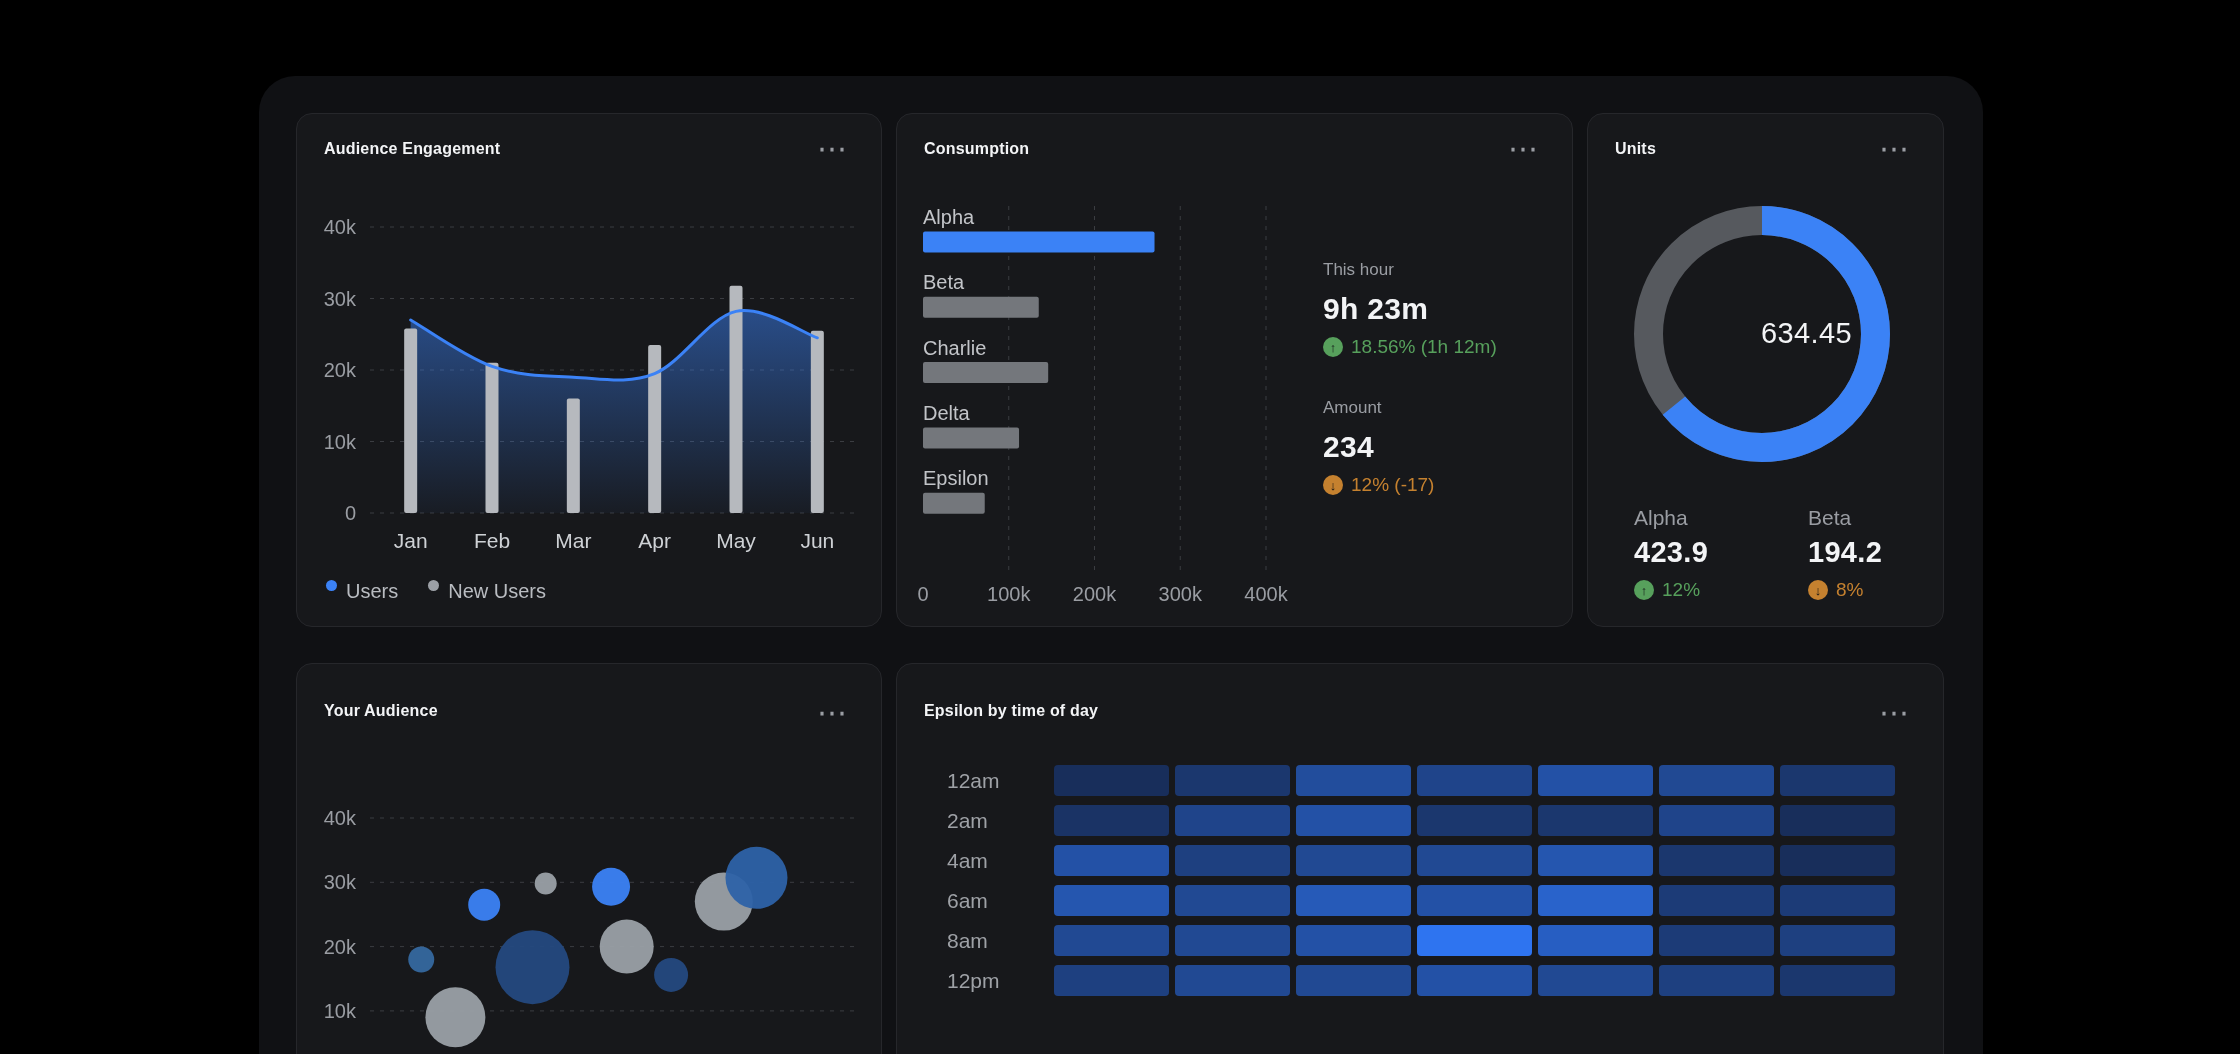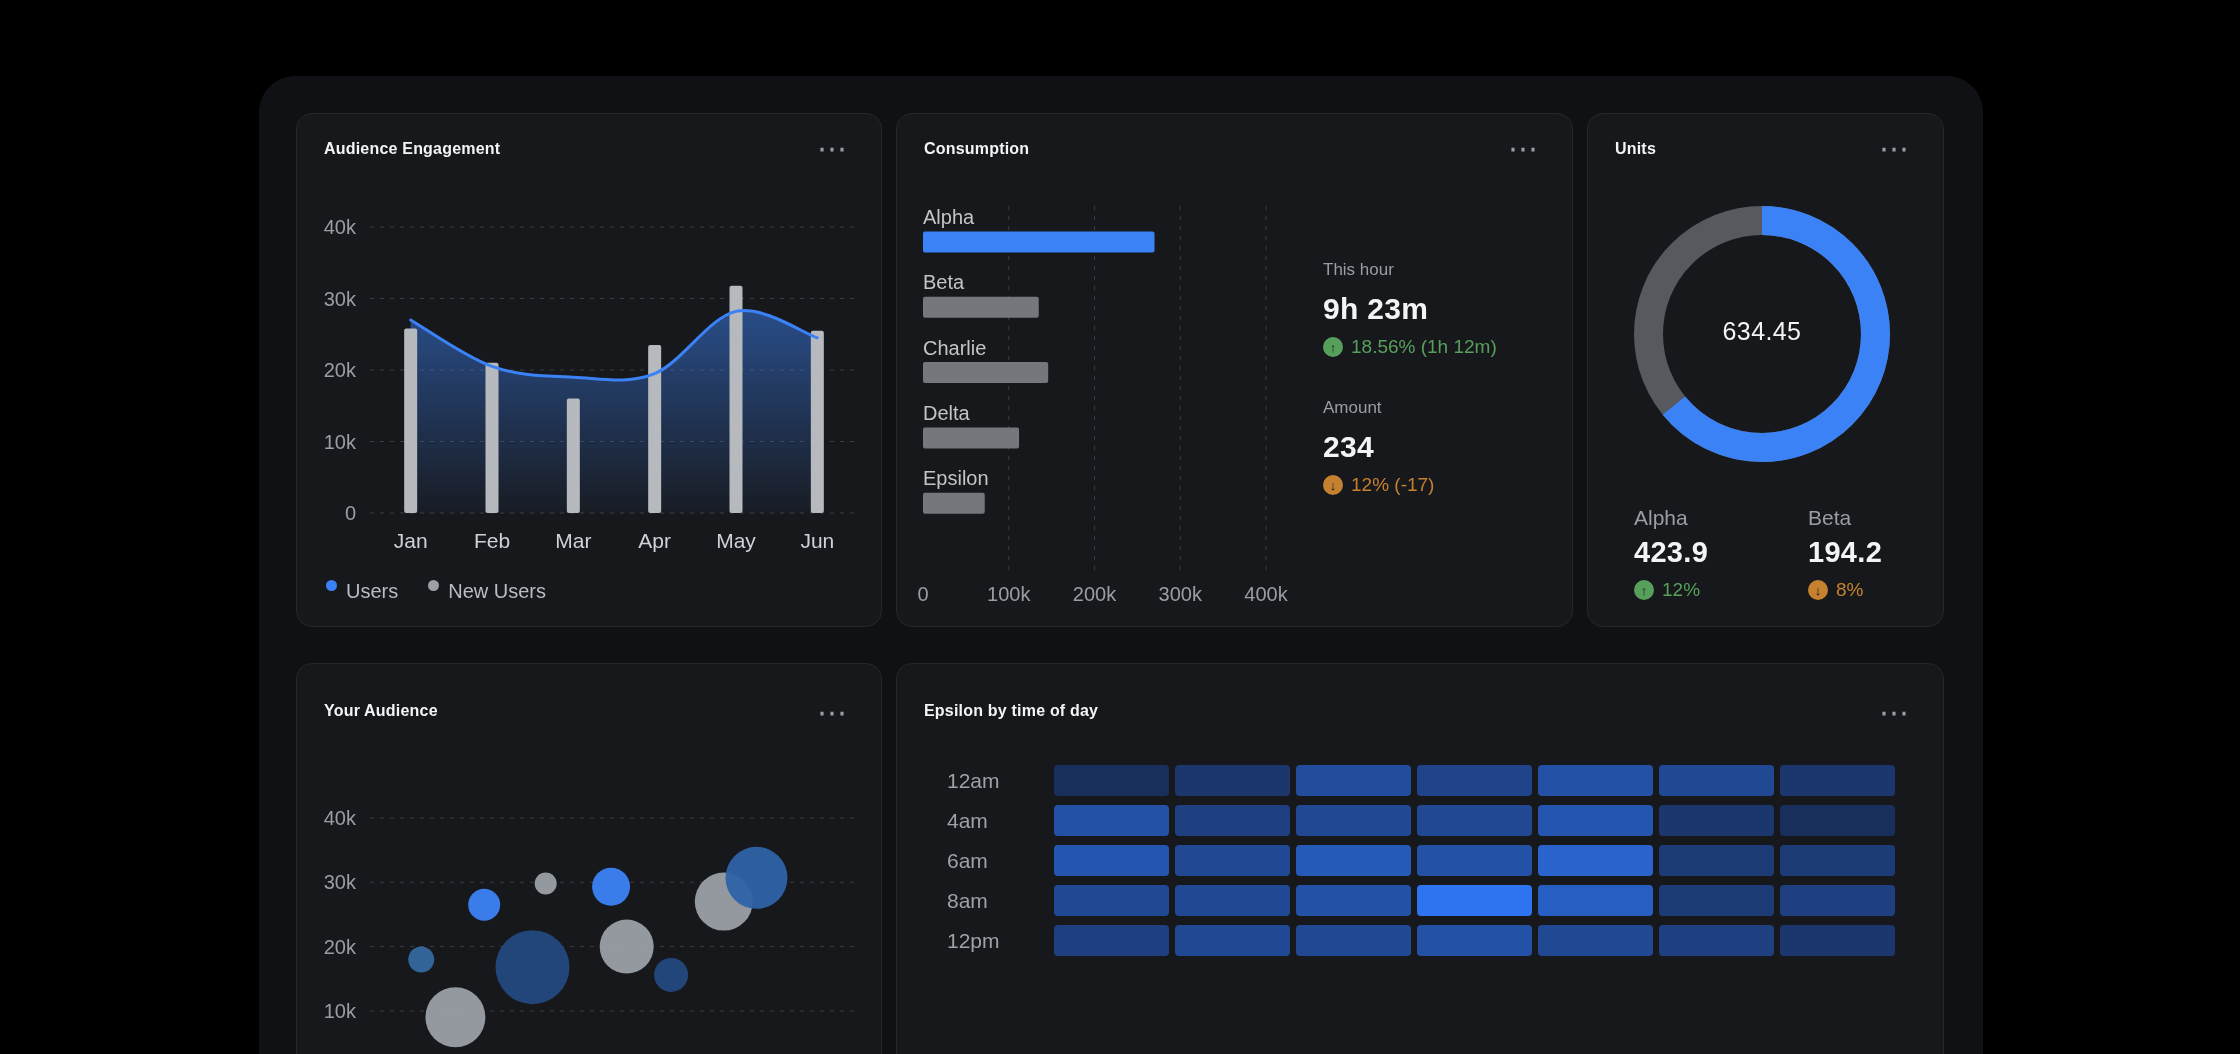--- a/index.html
+++ b/index.html
@@ -29,21 +29,21 @@
   .stats{position:absolute;left:426px;top:146px;width:250px}
   .stat-label{font-size:17px;color:var(--muted,#9a9da3)}
   .stat-value{font-size:30px;font-weight:bold;color:var(--text,#f3f4f6);margin-top:12px;letter-spacing:.3px}
   .stat + .stat{margin-top:40px}
   .stat-delta{display:flex;align-items:center;gap:8px;font-size:19px;margin-top:10px}
   .stat-delta.up{color:var(--green,#57a05c)}
   .stat-delta.down{color:var(--orange,#c5812f)}
   .delta-ico{width:20px;height:20px;border-radius:50%;display:inline-flex;align-items:center;justify-content:center;font-size:13px;font-weight:bold;color:#101214;font-style:normal;flex:0 0 20px}
   .ico-up{background:var(--green,#57a05c)}
   .ico-down{background:var(--orange,#c5812f)}
-  .donut-center{position:absolute;left:84px;top:203px;width:180px;text-align:center;font-size:25px;color:var(--text,#f3f4f6);letter-spacing:.4px}
+  .donut-center{position:absolute;left:84px;top:203px;width:180px;text-align:right;font-size:29px;color:var(--text,#f3f4f6);letter-spacing:.4px}
   .unit-col{position:absolute;top:392px}
   .unit-label{font-size:21px;color:var(--muted,#9a9da3)}
   .unit-value{font-size:29px;font-weight:bold;color:var(--text,#f3f4f6);margin-top:6px;letter-spacing:.3px}
   .heatmap{position:absolute;left:50px;top:101px}
   .hm-row{display:flex;align-items:center;gap:6px;margin-bottom:9px;height:31px}
   .hm-label{width:101px;font-size:21px;color:#9ea1a6}
   .hm-cell{width:115px;height:31px;border-radius:4px}
 </style>
 </head>
 <body>
@@ -209,20 +209,30 @@
             <div class="hm-label">12am</div>
             <div class="hm-cell" style="background: rgb(24, 46, 91);"></div>
             <div class="hm-cell" style="background: rgb(27, 55, 110);"></div>
             <div class="hm-cell" style="background: rgb(34, 77, 156);"></div>
             <div class="hm-cell" style="background: rgb(31, 68, 138);"></div>
             <div class="hm-cell" style="background: rgb(35, 81, 166);"></div>
             <div class="hm-cell" style="background: rgb(33, 73, 147);"></div>
             <div class="hm-cell" style="background: rgb(27, 55, 110);"></div>
           </div>
           <div class="hm-row">
+            <div class="hm-label">2am</div>
+            <div class="hm-cell" style="background: rgb(26, 51, 101);"></div>
+            <div class="hm-cell" style="background: rgb(31, 68, 138);"></div>
+            <div class="hm-cell" style="background: rgb(35, 81, 166);"></div>
+            <div class="hm-cell" style="background: rgb(27, 55, 110);"></div>
+            <div class="hm-cell" style="background: rgb(27, 55, 110);"></div>
+            <div class="hm-cell" style="background: rgb(31, 68, 138);"></div>
+            <div class="hm-cell" style="background: rgb(24, 46, 91);"></div>
+          </div>
+          <div class="hm-row">
             <div class="hm-label">4am</div>
             <div class="hm-cell" style="background: rgb(35, 81, 166);"></div>
             <div class="hm-cell" style="background: rgb(30, 64, 128);"></div>
             <div class="hm-cell" style="background: rgb(33, 73, 147);"></div>
             <div class="hm-cell" style="background: rgb(33, 73, 147);"></div>
             <div class="hm-cell" style="background: rgb(37, 86, 175);"></div>
             <div class="hm-cell" style="background: rgb(27, 55, 110);"></div>
             <div class="hm-cell" style="background: rgb(24, 46, 91);"></div>
           </div>
           <div class="hm-row">

